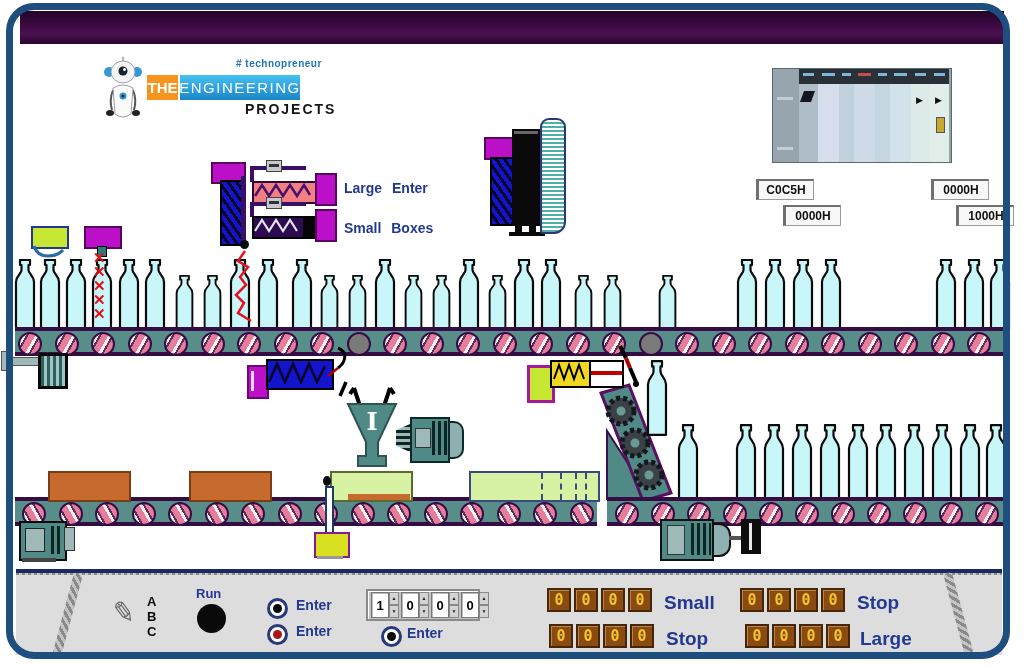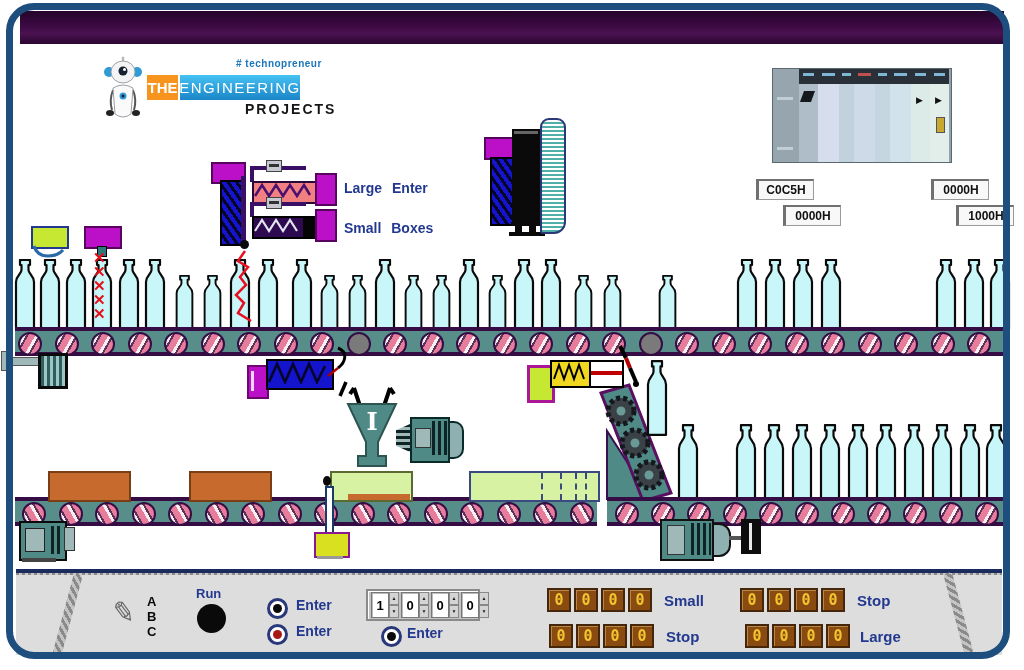--- a/index.html
+++ b/index.html
@@ -31,21 +31,21 @@
   .panel:after{content:"";position:absolute;left:0;top:0;width:100%;height:2px;
     background:repeating-linear-gradient(90deg,#8A8A8A 0 3px,#C8C8C8 3px 6px);}
   .radio{position:absolute;width:15px;height:15px;border-radius:50%;background:#FFF;border:3px solid #283878;
          display:flex;align-items:center;justify-content:center;z-index:9;}
   .radio i{width:9px;height:9px;border-radius:50%;background:#0A0A0A;}
   .radio.stop i{background:#A81616;}
   .counter{position:absolute;display:flex;gap:3px;z-index:9;}
   .ccell{width:24px;height:24px;background:#8A4B10;border:2px solid #46260A;box-sizing:border-box;
     box-shadow:inset 1px 1px 0 rgba(255,225,150,.4);display:flex;align-items:center;justify-content:center;
     font-family:"DejaVu Sans Mono",monospace;font-weight:700;font-size:15px;color:#F2C430;}
-  .clabel{position:absolute;font-weight:700;font-size:15px;color:#23398F;z-index:9;white-space:nowrap;}
+  .clabel{position:absolute;font-weight:700;font-size:19px;color:#23398F;z-index:9;white-space:nowrap;}
   .rod{position:absolute;width:9px;height:84px;border-radius:4px;z-index:9;
     background:repeating-linear-gradient(45deg,#8A8A8A 0 3px,#C4C4C4 3px 6px);}
   .spin-unit{display:flex;align-items:stretch;margin-right:2px;}
   .sd{width:16px;height:24px;background:#FFF;border:1px solid #777;box-shadow:inset 1px 1px 0 #bbb;
       display:flex;align-items:center;justify-content:center;font-weight:700;font-size:13px;color:#000;}
   .spc{display:flex;flex-direction:column;width:10px;}
   .spb{flex:1;background:#D4D4D4;border:1px solid #888;font-size:5px;line-height:5px;display:flex;
        align-items:center;justify-content:center;color:#222;padding:0;}
   .xcol{position:absolute;left:93px;top:251px;display:flex;flex-direction:column;color:#E60E18;
         font-weight:900;font-size:15px;line-height:14px;z-index:6;}

